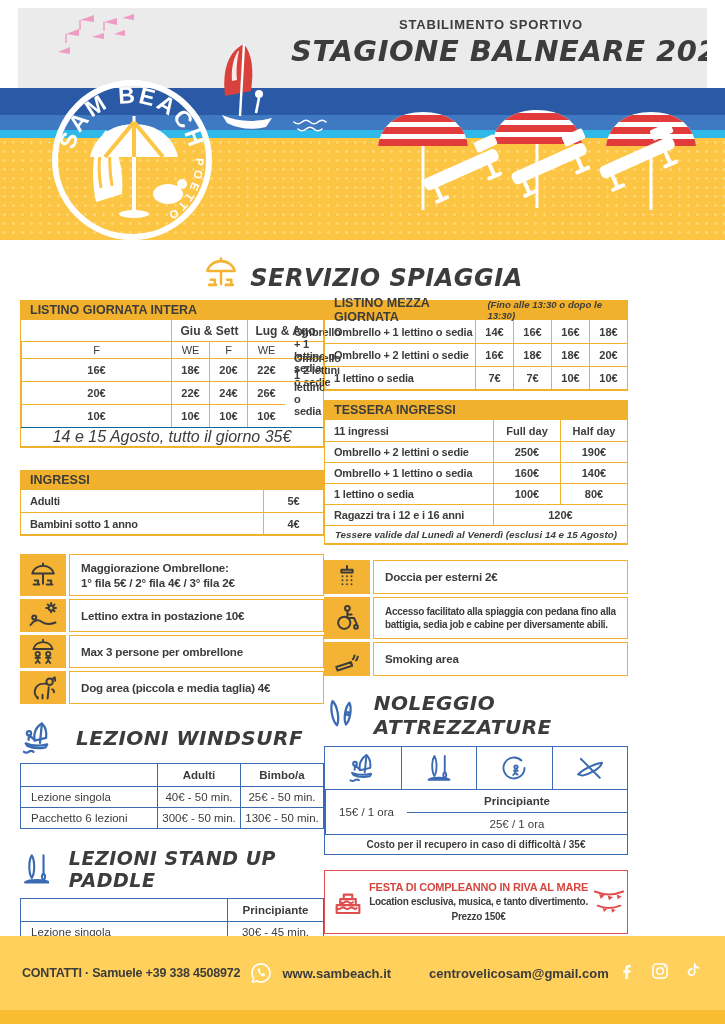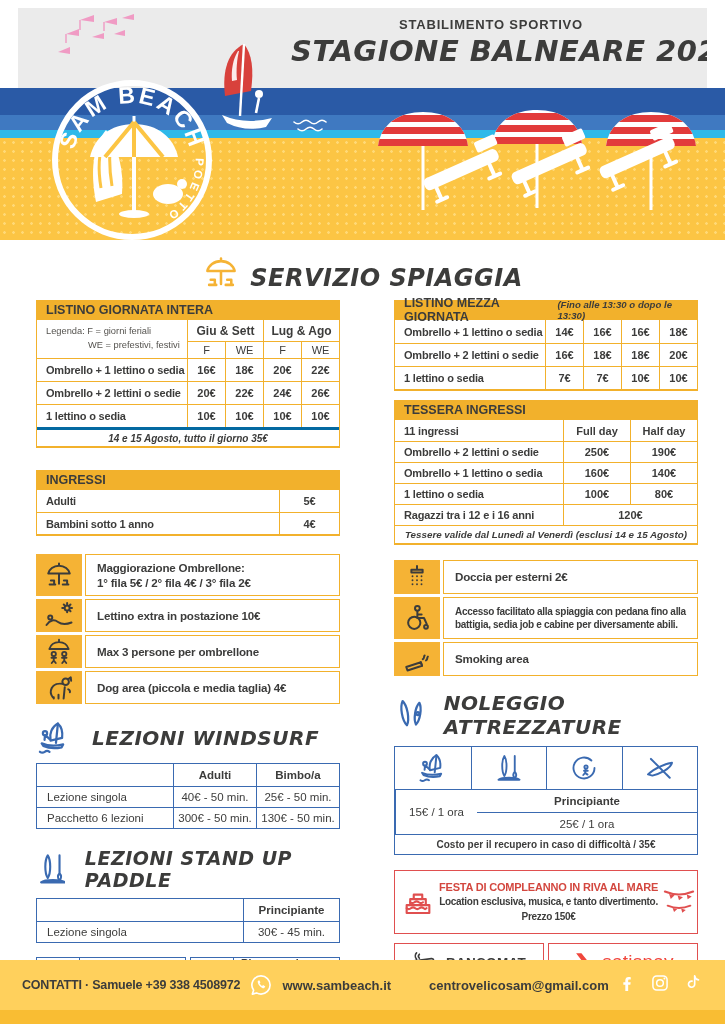--- a/index.html
+++ b/index.html
@@ -22,36 +22,36 @@
         background-image:radial-gradient(#FFD977 1.2px,transparent 1.5px);background-size:9px 9px;}
   .windsurf-scene{position:absolute;left:214px;top:42px;}
   .wave-squiggle{position:absolute;left:292px;top:118px;}
   .logo{position:absolute;left:46px;top:74px;width:172px;height:172px;}
   .beach-scene{position:absolute;right:10px;top:102px;}
 
   
   .content{position:absolute;left:0;top:240px;width:725px;}
   .sec-head{display:flex;justify-content:center;align-items:flex-end;gap:10px;margin-top:10px;height:42px;}
   .sec-head .txt{font-size:24px;}
-  .cols{display:flex;justify-content:space-between;padding:0 27px 0 36px;margin-top:8px;}
+  .cols{display:flex;padding:0 27px 0 20px;margin-top:8px;}
   .col{width:304px;}
 
   .bar{background:#F2B12C;height:20px;display:flex;align-items:center;padding:0 10px;
        font-weight:bold;font-size:12.5px;}
   .bar .sub{font-style:italic;font-weight:bold;font-size:9.6px;margin-left:6px;}
   .tbl{border:1px solid #F2B12C;border-top:none;border-bottom:2.5px solid #F2B12C;font-size:11px;}
   .c{display:flex;align-items:center;justify-content:center;font-weight:bold;}
   .bl{border-left:1px solid #F2B12C;}
   .bt{border-top:1px solid #F2B12C;}
   .lab{justify-content:flex-start;padding-left:9px;letter-spacing:-.2px;}
   .gridA{display:grid;grid-template-columns:1fr 38px 38px 38px 38px;grid-template-rows:21px 17px 23px 23px 23px 19px;}
   .legend{grid-row:1/3;display:flex;flex-direction:column;justify-content:center;padding-left:9px;
           font-size:9.3px;font-weight:normal;color:#55534f;line-height:1.5;}
   .legend .l2{padding-left:42px;}
-  .note{grid-column:1/6;font-style:italic;font-size:10px;display:flex;align-items:center;justify-content:center;font-weight:bold;border-top:3px solid #0369a1;}
+  .note{grid-column:1/6;font-style:italic;font-size:16px;display:flex;align-items:center;justify-content:center;font-weight:normal;border-top:1px solid #0369a1;}
   .gridI{display:grid;grid-template-columns:1fr 60px;grid-template-rows:22px 22px;}
   .gridM{display:grid;grid-template-columns:1fr 38px 38px 38px 38px;grid-template-rows:23px 23px 23px;}
   .gridT{display:grid;grid-template-columns:1fr 67px 67px;grid-template-rows:21px 21px 21px 21px 21px 18px;}
   .noteT{grid-column:1/4;font-style:italic;font-size:9.8px;display:flex;align-items:center;justify-content:center;font-weight:bold;border-top:1px solid #F2B12C;}
 
   .amen{display:flex;flex-direction:column;gap:3px;}
   .amen .arow{display:flex;gap:3px;}
   .icon-cell{width:46px;background:#F5B335;display:flex;align-items:center;justify-content:center;color:#3C3C3B;flex:none;}
   .txt-cell{flex:1;border:1px solid #F2B12C;display:flex;flex-direction:column;justify-content:center;
             padding-left:11px;font-weight:bold;font-size:11.6px;line-height:1.3;letter-spacing:-.2px;}
@@ -86,21 +86,21 @@
   .festa .ficon{color:#E04F4F;flex:none;}
   .pay{display:flex;justify-content:space-between;}
   .pbox{width:148px;height:36px;border:1.5px solid #E04F4F;display:flex;align-items:center;justify-content:center;gap:8px;}
   .pbox .bctxt{font-weight:bold;font-size:13.5px;letter-spacing:.3px;}
   .pbox .sptxt{color:#F0473D;font-size:19px;letter-spacing:.2px;}
   .pbox .cardic{color:#3C3C3B;}
   .pbox .spic{color:#F0473D;}
 
   
   .footer{position:absolute;left:0;right:0;bottom:0;}
-  .fbar{height:42px;background:#FFD05C;display:flex;align-items:center;padding:4px 22px;}
+  .fbar{height:42px;background:#FFD05C;display:flex;align-items:center;padding:16px 22px;}
   .fstrip{height:14px;background:#F9BD33;}
   .fcontact{font-weight:bold;font-size:12.5px;letter-spacing:-.2px;}
   .fwa{color:#fff;margin-left:8px;display:flex;}
   .fsite,.femail{font-weight:bold;font-size:13px;}
   .fsite{margin-left:auto;}
   .femail{margin-left:38px;}
   .fsoc{margin-left:auto;display:flex;gap:13px;color:#fff;align-items:center;}
 </style>
 </head>
 <body>
@@ -369,24 +369,20 @@
 
     <div class="cols">
 
       <div class="col">
 
         <div>
           <div class="bar">
               <span>LISTINO GIORNATA INTERA</span>
             </div>
           <div class="tbl gridA">
-            <div class="legend">
-              <div>Legenda:  F = giorni feriali</div>
-              <div class="l2">WE = prefestivi, festivi</div>
-            </div>
             <div class="c bl" style="grid-column:2/4;font-size:12px">Giu &amp; Sett</div>
             <div class="c bl" style="grid-column:4/6;font-size:12px">Lug &amp; Ago</div>
             <div class="c bl bt" style="font-weight:normal">F</div>
             <div class="c bl bt" style="font-weight:normal">WE</div>
             <div class="c bl bt" style="font-weight:normal">F</div>
             <div class="c bl bt" style="font-weight:normal">WE</div>
 
             <div class="c lab bt">Ombrello + 1 lettino o sedia</div>
             <div class="c bl bt">16€</div>
             <div class="c bl bt">18€</div>

